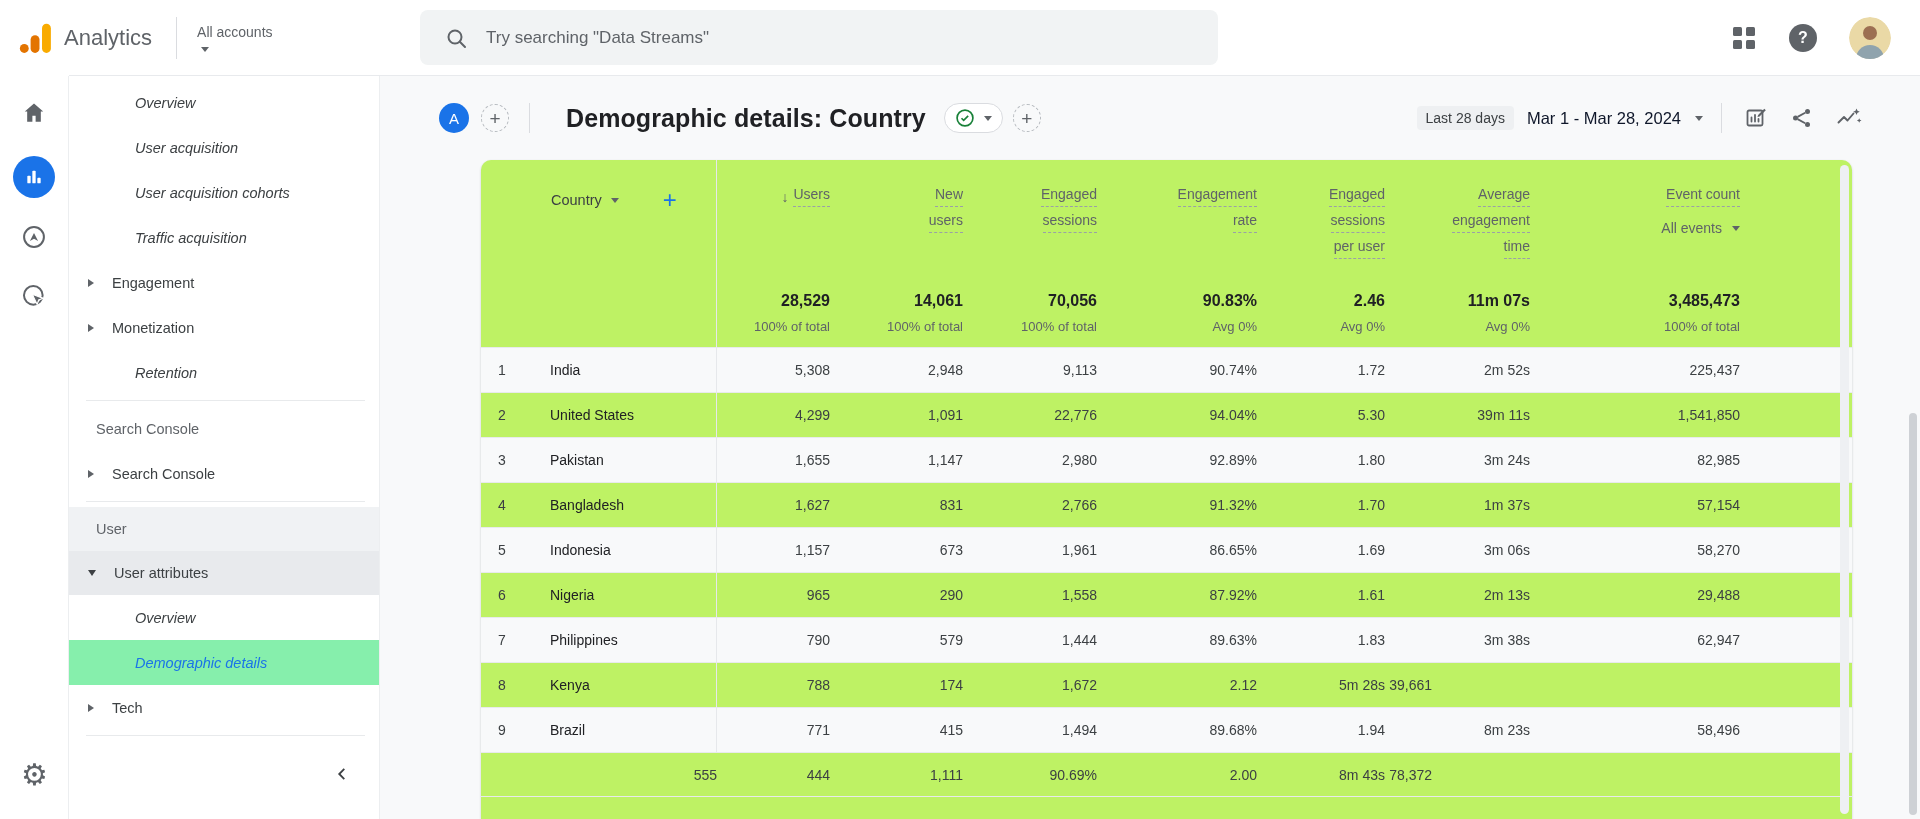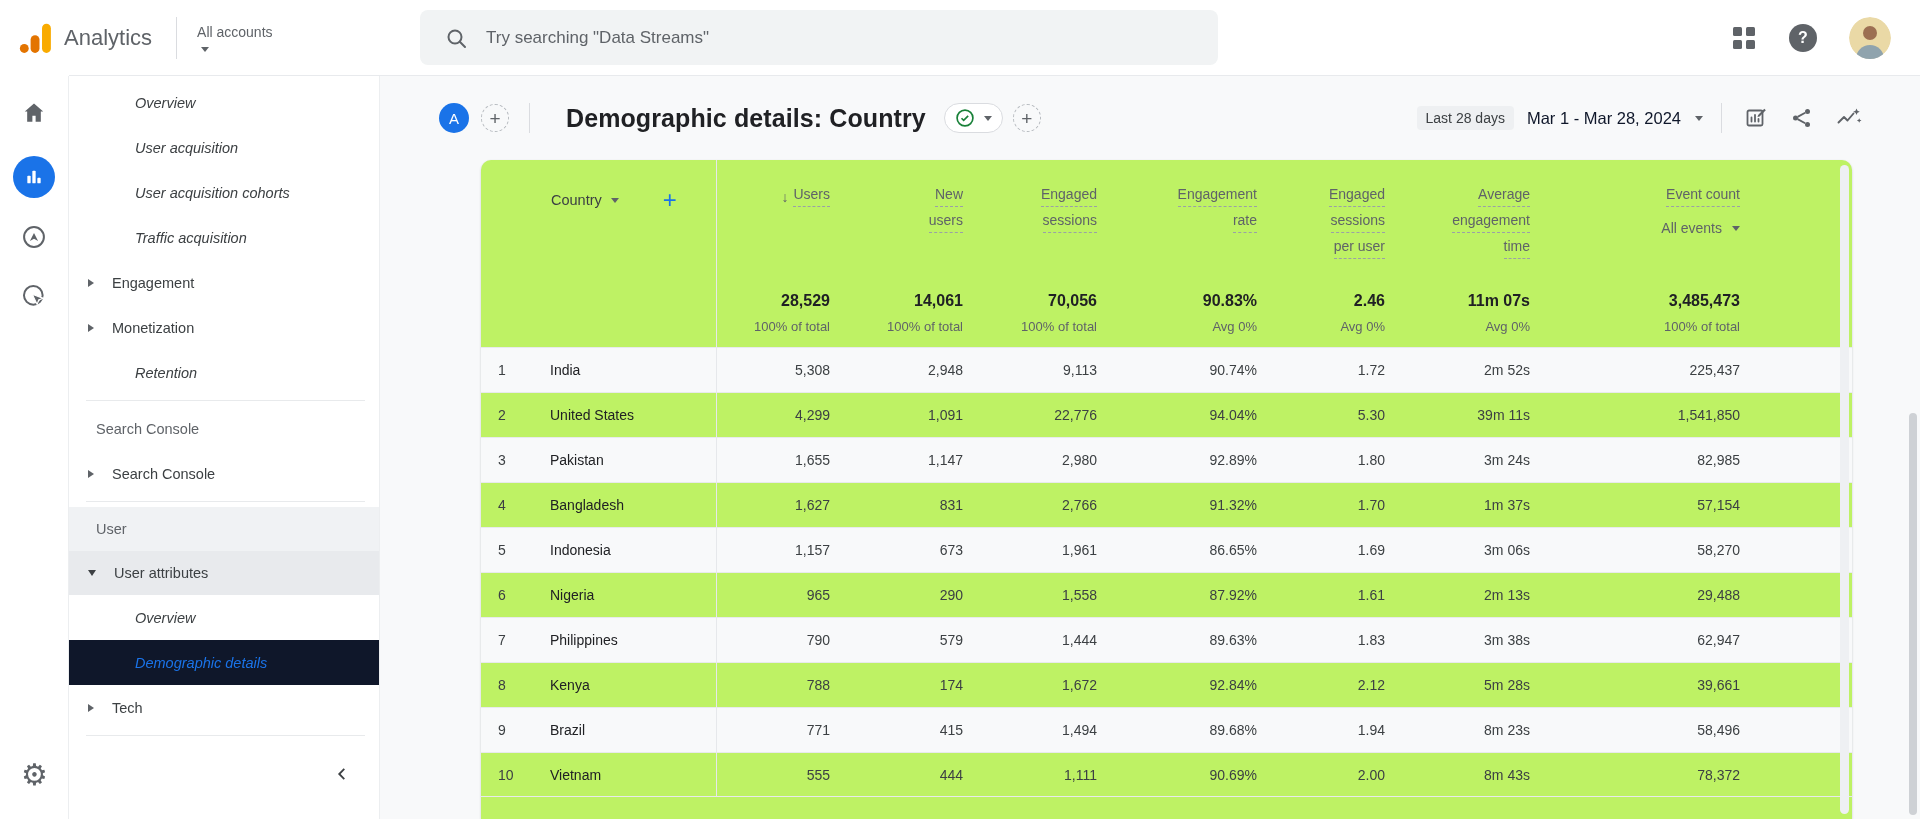--- a/index.html
+++ b/index.html
@@ -38,21 +38,21 @@
   
   .sidenav { position:absolute; left:69px; top:76px; width:311px; bottom:0; background:#fff; border-right:1px solid #eceef0; display:flex; flex-direction:column; padding-top:4px; z-index:3; }
   .nav-item { height:45px; display:flex; align-items:center; font-size:14.5px; color:#3c4043; cursor:pointer; flex:0 0 auto; }
   .nav-item.link, .nav-item.sublink { padding-left:66px;font-style:italic; }
   .nav-item.group { padding-left:19px; gap:18px; }
   .nav-heading { height:45px; display:flex; align-items:center; padding-left:27px; font-size:14.5px; color:#5f6368; flex:0 0 auto; }
   .nav-divider { height:1px; background:#e8eaec; margin:5px 14px 5px 17px; flex:0 0 auto; }
   .nav-band { background:#f0f2f4; flex:0 0 auto; }
   .nav-band .nav-heading { height:44px; }
   .nav-band .nav-item { height:44px; background:#e8eaed; }
-  .nav-item.selected { background:#0f172a; color:#1a73e8; }
+  .nav-item.selected { background:#86efac; color:#1a73e8; }
   .tri { width:0; height:0; border-top:4.5px solid transparent; border-bottom:4.5px solid transparent; border-left:6px solid #5f6368; flex:0 0 auto; }
   .tri.down { border-left:4.5px solid transparent; border-right:4.5px solid transparent; border-top:6px solid #3c4043; border-bottom:none; }
   .collapse-btn { margin:22px 26px 0 auto; background:none; border:none; cursor:pointer; }
   
   .content-bg { position:absolute; left:380px; top:76px; right:0; bottom:0; background:#f8f9fa; z-index:1; }
   .report-header { position:absolute; left:380px; top:76px; right:0; height:84px; display:flex; align-items:center; z-index:2; }
   .prop-badge { margin-left:59px; width:30px; height:30px; border-radius:50%; background:#1a73e8; color:#fff; font-size:15px; display:flex; align-items:center; justify-content:center; }
   .dashed-add { width:28px; height:28px; border:1px dashed #b6babf; border-radius:50%; color:#5f6368; font-size:19px; line-height:1; display:flex; align-items:center; justify-content:center; background:none; cursor:pointer; }
   .da1 { margin-left:12px; } .da2 { margin-left:10px; }
   .hdr-divider { margin-left:20px; width:1px; height:30px; background:#dadce0; }
@@ -457,43 +457,38 @@
         <div class="c c-num c-last">62,947</div>
       </div>
       <div class="trow">
         <div class="c c-dim">
           <span class="rank">8</span>
           <span class="cname">Kenya</span>
         </div>
         <div class="c c-num">788</div>
         <div class="c c-num">174</div>
         <div class="c c-num">1,672</div>
-        <div class="c c-num">92.84%</div>
         <div class="c c-num">2.12</div>
         <div class="c c-num">5m 28s</div>
         <div class="c c-num c-last">39,661</div>
       </div>
       <div class="trow">
         <div class="c c-dim">
           <span class="rank">9</span>
           <span class="cname">Brazil</span>
         </div>
         <div class="c c-num">771</div>
         <div class="c c-num">415</div>
         <div class="c c-num">1,494</div>
         <div class="c c-num">89.68%</div>
         <div class="c c-num">1.94</div>
         <div class="c c-num">8m 23s</div>
         <div class="c c-num c-last">58,496</div>
       </div>
       <div class="trow">
-        <div class="c c-dim">
-          <span class="rank">10</span>
-          <span class="cname">Vietnam</span>
-        </div>
         <div class="c c-num">555</div>
         <div class="c c-num">444</div>
         <div class="c c-num">1,111</div>
         <div class="c c-num">90.69%</div>
         <div class="c c-num">2.00</div>
         <div class="c c-num">8m 43s</div>
         <div class="c c-num c-last">78,372</div>
       </div>
     </div>
   <div class="card-scroll"></div>

